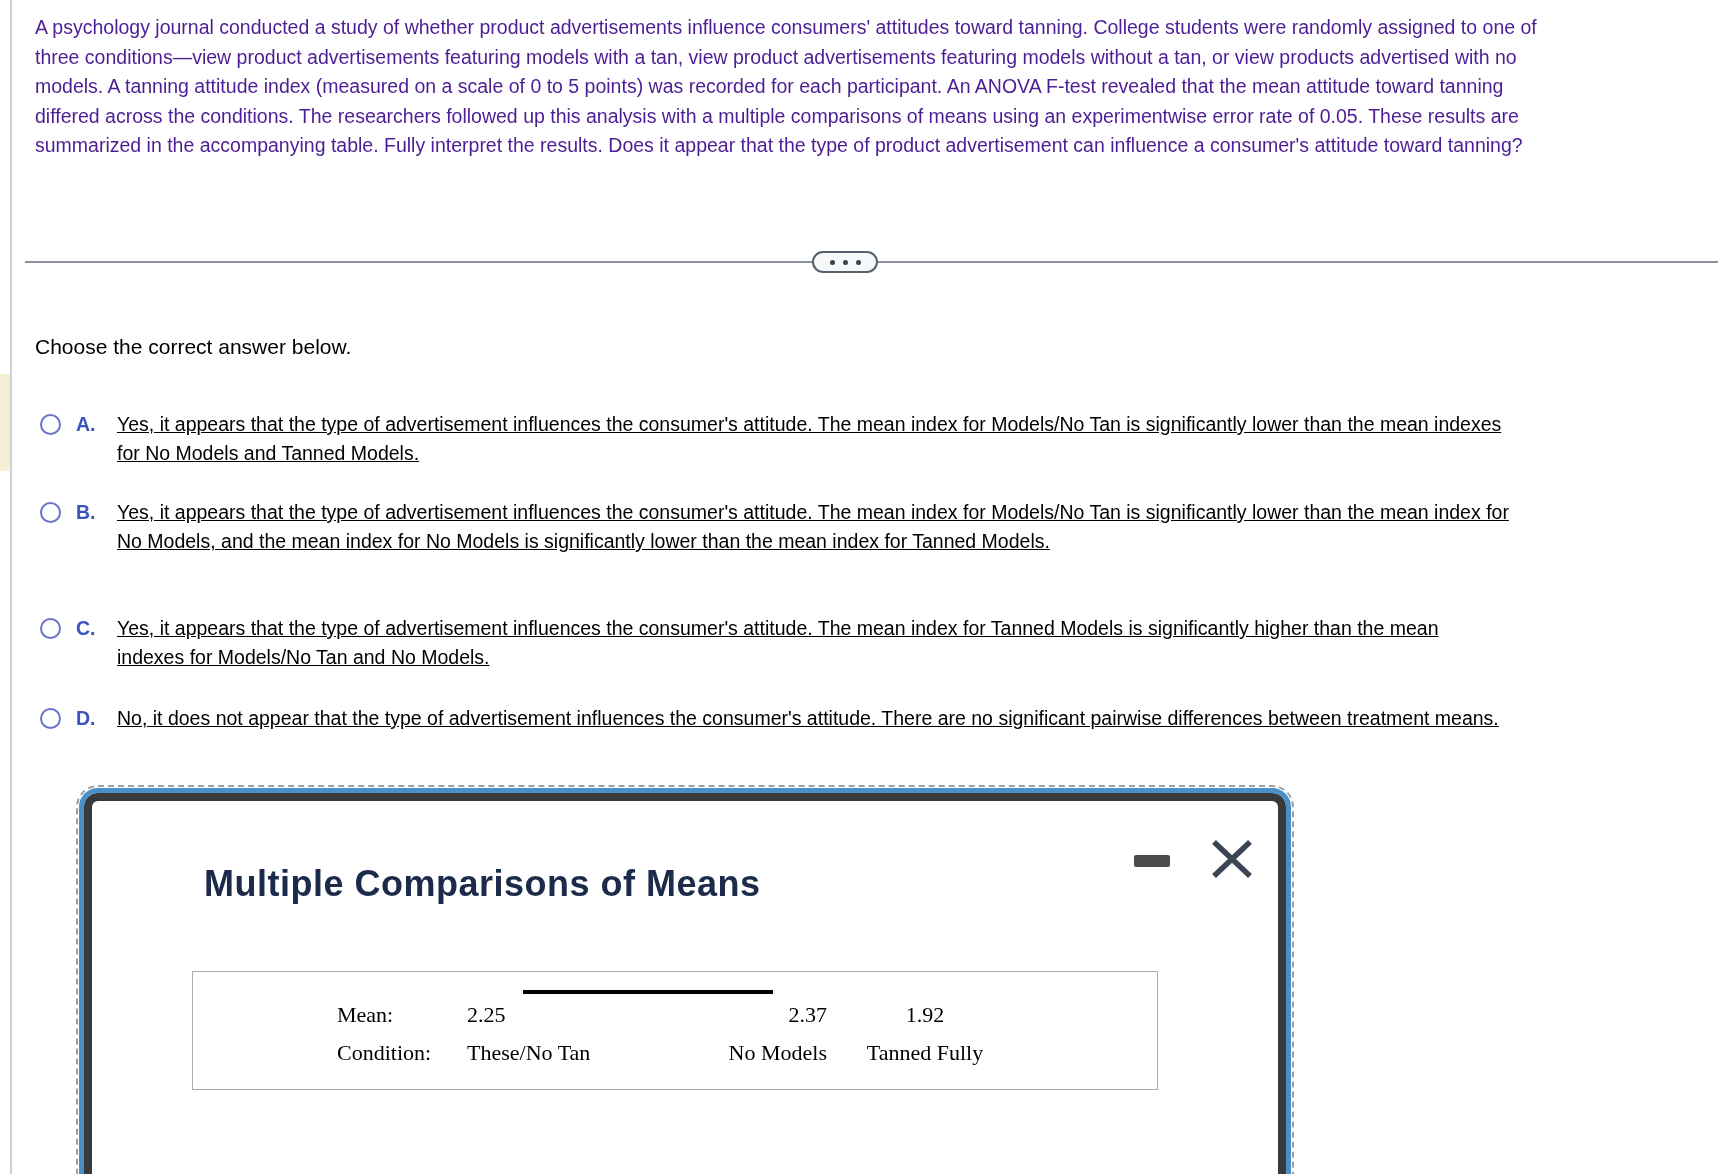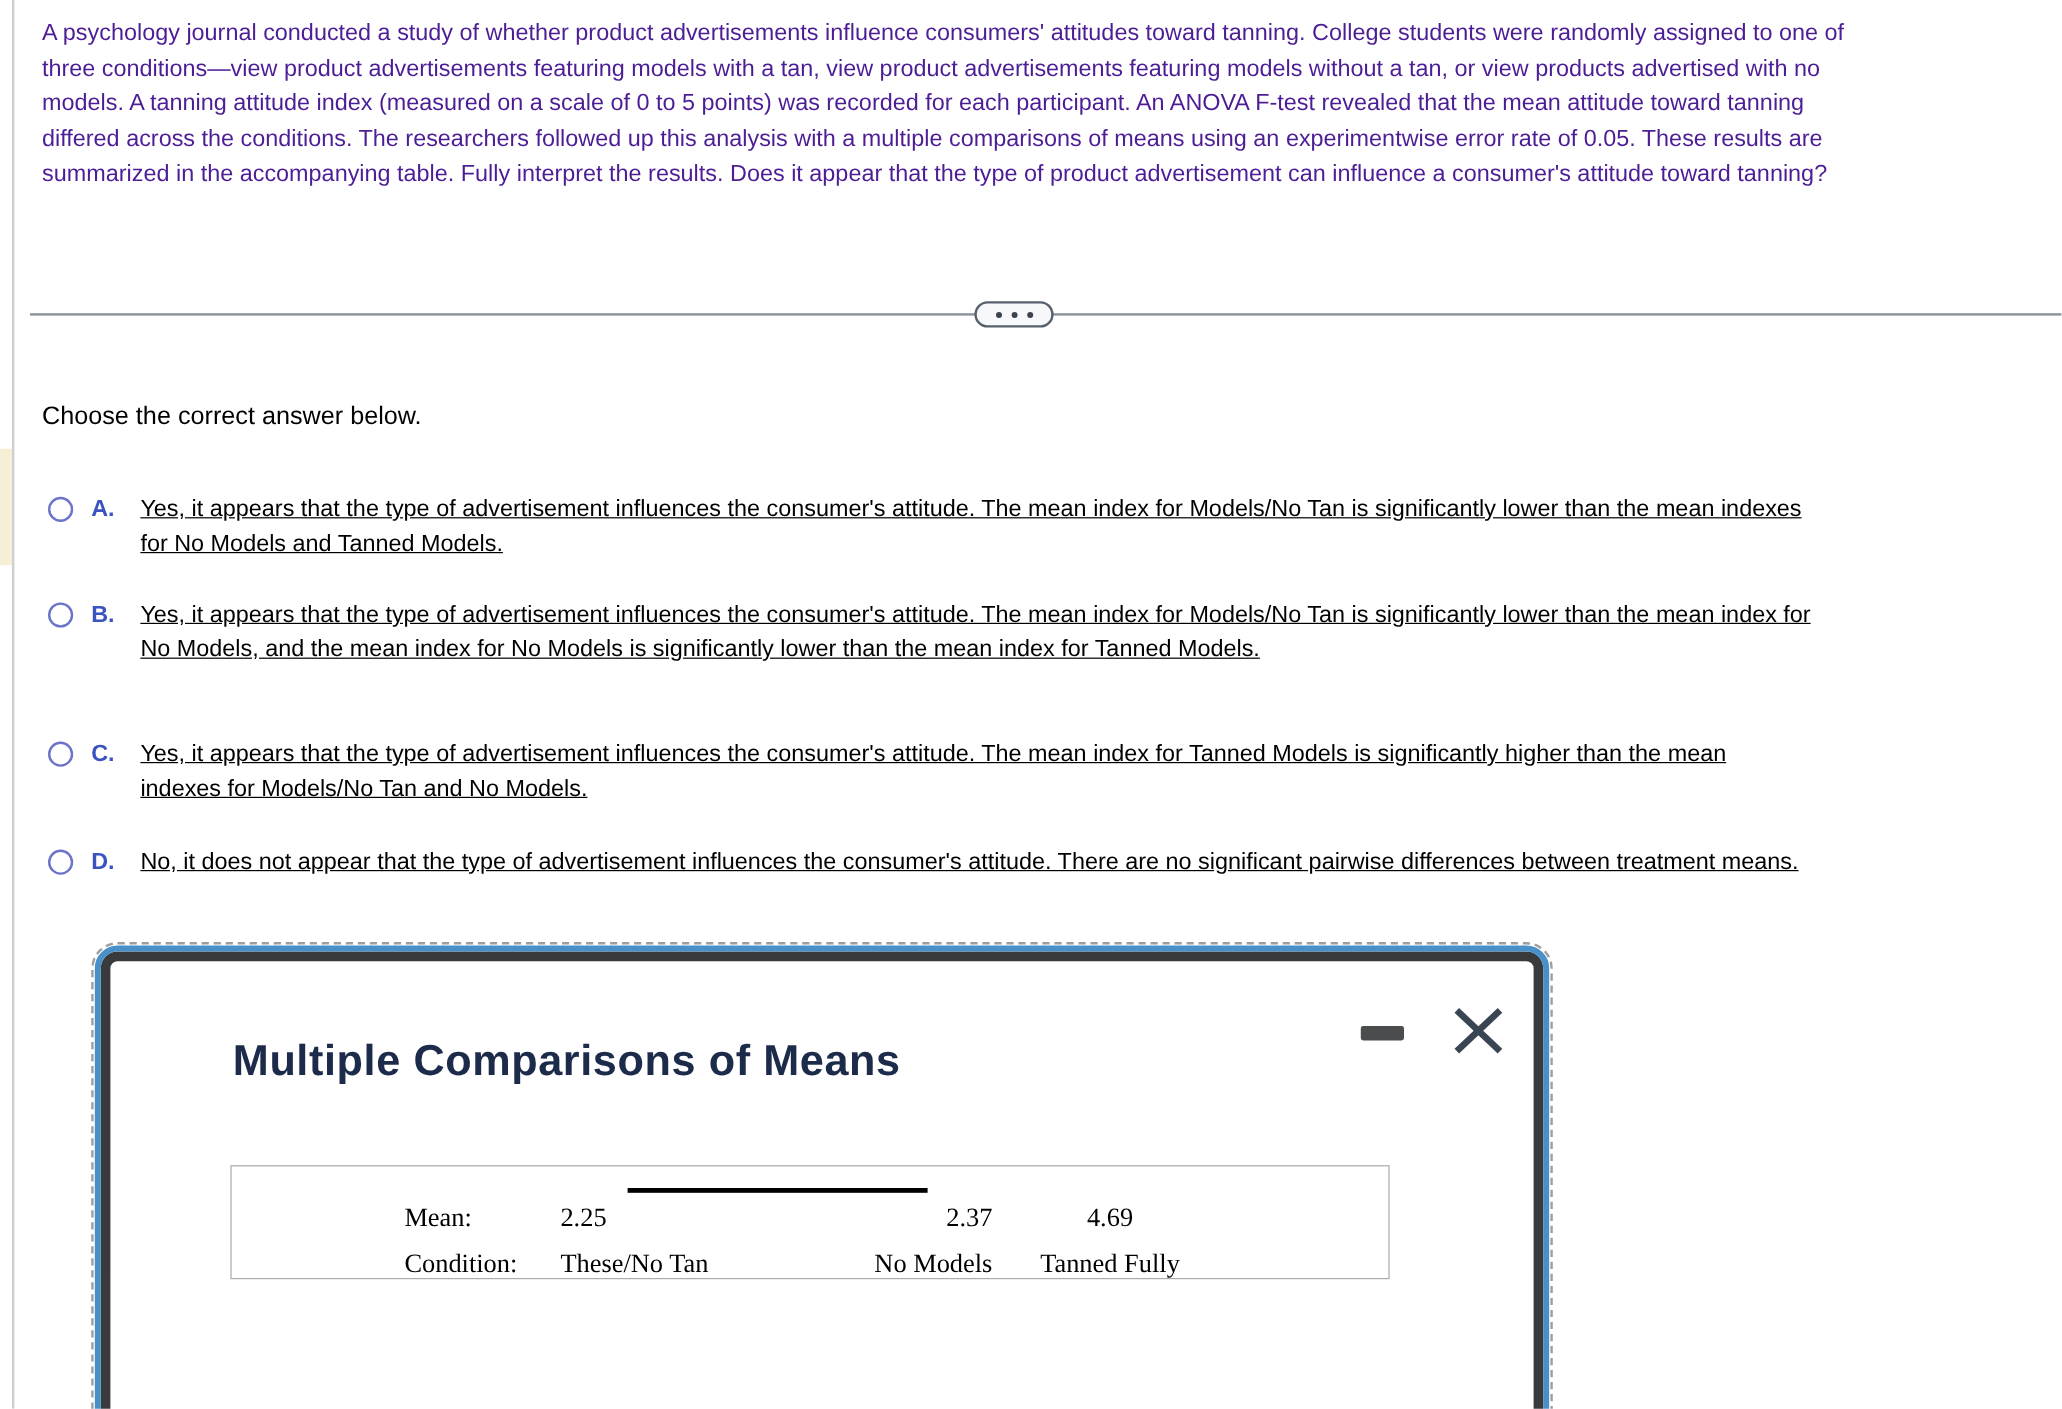--- a/index.html
+++ b/index.html
@@ -37,25 +37,25 @@
 
   
   .dialog { position:absolute; left:84px; top:793px; width:1202px; height:430px;
             background:#ffffff; border:8px solid #393a3b; border-radius:14px;
             outline:5px solid #4a90c8; cursor:move; }
   .dialog::before { content:""; position:absolute; inset:-16px; border:2px dashed rgba(40,40,40,0.45);
                     border-radius:22px; pointer-events:none; }
   .dlg-minimize { position:absolute; right:108px; top:54px; width:36px; height:12px;
                   background:#4a4c4e; border-radius:2px; cursor:pointer; }
   .dlg-close { position:absolute; right:24px; top:37px; width:44px; height:42px; cursor:pointer; }
-  .dlg-title { position:absolute; left:102px; top:62px; font-size:36px; font-weight:600;
+  .dlg-title { position:absolute; left:112px; top:62px; font-size:36px; font-weight:600;
                letter-spacing:0.5px; color:#1c2b4a; }
 
   
-  .mc-box { position:absolute; left:100px; top:170px; width:966px; height:95px;
+  .mc-box { position:absolute; left:100px; top:170px; width:966px; height:119px;
             border:1.5px solid #a9abae; background:#fff;
             font-family:"Liberation Serif", serif; font-size:22px; color:#000; }
   .mc-row { position:absolute; left:0; right:0; display:flex; }
   .mc-row-mean { top:30px; } .mc-row-cond { top:68px; }
   .mc-spacer { width:144px; flex:0 0 auto; }
   .mc-label { width:130px; flex:0 0 auto; text-align:left; }
   .mc-c1 { width:190px; flex:0 0 auto; text-align:left; }
   .mc-c2 { width:170px; flex:0 0 auto; text-align:right; }
   .mc-c3 { width:196px; flex:0 0 auto; text-align:center; }
   .mc-overline { position:absolute; left:330px; top:18px; width:250px; height:4px; background:#000; }
@@ -111,21 +111,21 @@
     </svg>
     <div class="dlg-title">Multiple Comparisons of Means</div>
 
     <div class="mc-box">
       <div class="mc-overline"></div>
       <div class="mc-row mc-row-mean">
         <span class="mc-spacer"></span>
         <span class="mc-label">Mean:</span>
         <span class="mc-c1">2.25</span>
         <span class="mc-c2">2.37</span>
-        <span class="mc-c3">4.69</span>
+        <span class="mc-c3">1.92</span>
       </div>
       <div class="mc-row mc-row-cond">
         <span class="mc-spacer"></span>
         <span class="mc-label">Condition:</span>
         <span class="mc-c1">These/No Tan</span>
         <span class="mc-c2">No Models</span>
         <span class="mc-c3">Tanned Fully</span>
       </div>
     </div>
   </div>

